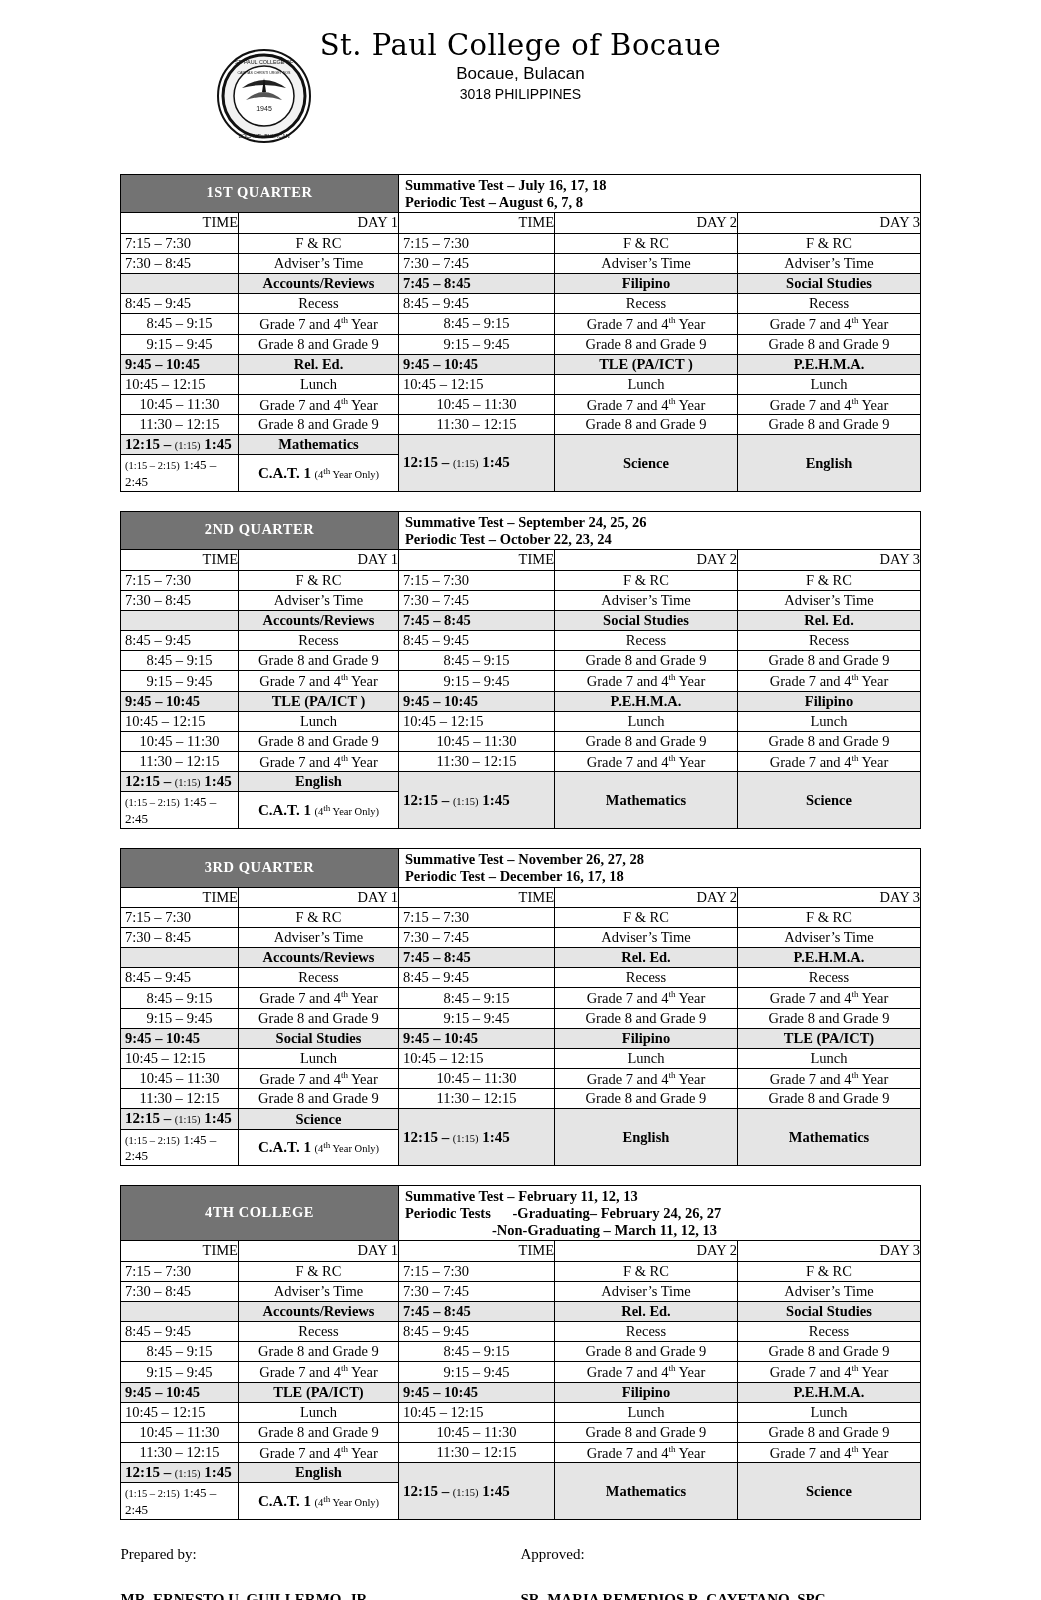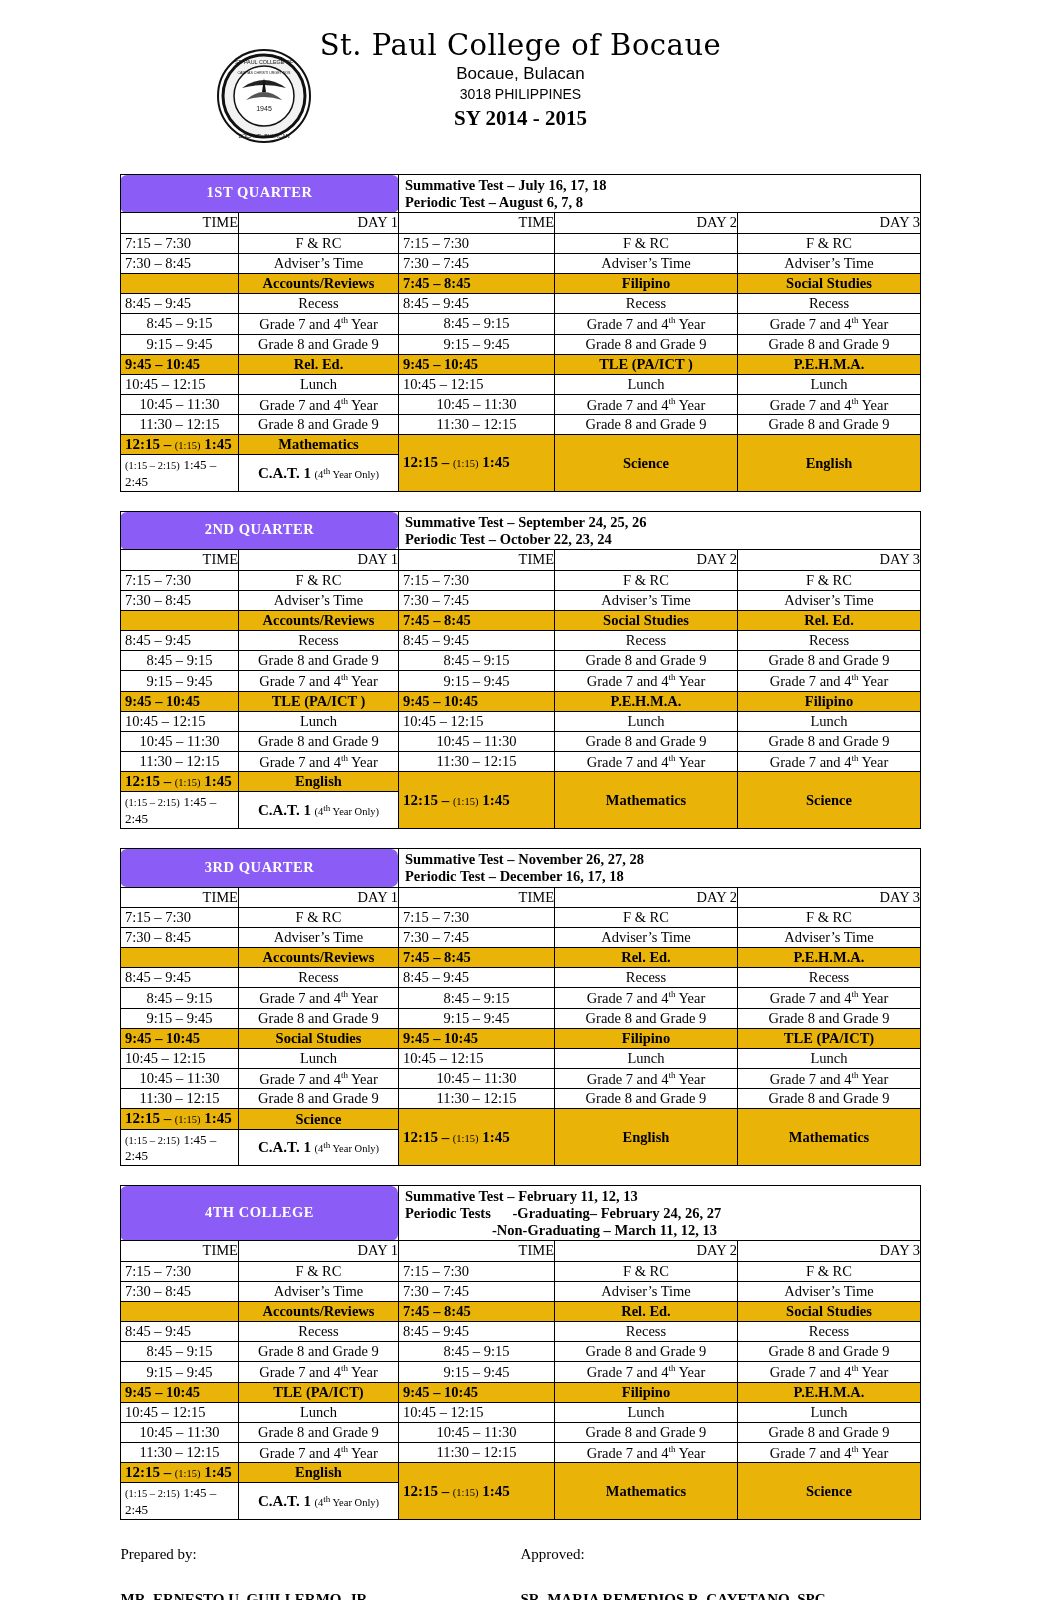--- a/index.html
+++ b/index.html
@@ -72,48 +72,47 @@
     height:20px;
   }
   
   col.c1 { width:118px; }
   col.c2 { width:160px; }
   col.c3 { width:156px; }
   col.c4 { width:183px; }
   col.c5 { width:183px; }
 
   .qtr-band {
-    background:#8b5cf6;
+    background:#737373;
     color:#fff;
     font-weight:bold;
     font-size:27px;
     text-align:center;
     letter-spacing:0.5px;
     padding:3px 0 5px 0 !important;
     height:40px;
-    border-radius:7px;
   }
   .qtr-dates {
     font-weight:bold;
     font-size:15.5px;
     line-height:1.22;
     padding:2px 6px !important;
     text-align:left;
   }
   .qtr-dates .ln { display:block; white-space:pre; }
   .colhead {
     text-align:right;
     font-weight:normal;
     font-size:19px;
     padding:1px 0 2px 0 !important;
     height:26px;
   }
   .tleft  { text-align:left; }
   .tcenter{ text-align:center; }
-  .shade  { background:#eab308;margin-left:20px; }
+  .shade  { background:#e5e5e5;margin-left:20px; }
   .bold   { font-weight:bold; }
   .tiny   { font-size:10.5px; }
   sup { font-size:9px; vertical-align:super; }
   .spacer td { border:none !important; height:9px; padding:0 !important; }
 
   
   .footer {
     width:800px;
     margin:26px auto 0 auto;
     display:flex;
@@ -138,21 +137,20 @@
         <path d="M48 30 L50 44 L46 44 Z" fill="#111"></path>
         <text x="48" y="63" font-size="7" text-anchor="middle" font-family="'Liberation Sans',sans-serif" fill="#111">1945</text>
         <text x="48" y="16" font-size="5.4" text-anchor="middle" font-family="'Liberation Sans',sans-serif" fill="#111">ST. PAUL COLLEGE OF</text>
         <text x="48" y="90" font-size="5.4" text-anchor="middle" font-family="'Liberation Sans',sans-serif" fill="#111">BOCAUE, BULACAN</text>
         <text x="48" y="26" font-size="3.6" text-anchor="middle" font-family="'Liberation Sans',sans-serif" fill="#111">CARITAS CHRISTI URGET NOS</text>
       </svg>
     </div>
     <div class="school-name">St. Paul College of Bocaue</div>
     <div class="school-city">Bocaue, Bulacan</div>
     <div class="school-country">3018 PHILIPPINES</div>
-    <div class="doc-sy">SY 2014 - 2015</div>
   </div>
 
   <div id="quarters-container">
       <table class="sched">
         <colgroup>
           <col class="c1">
           <col class="c2">
           <col class="c3">
           <col class="c4">
           <col class="c5">

